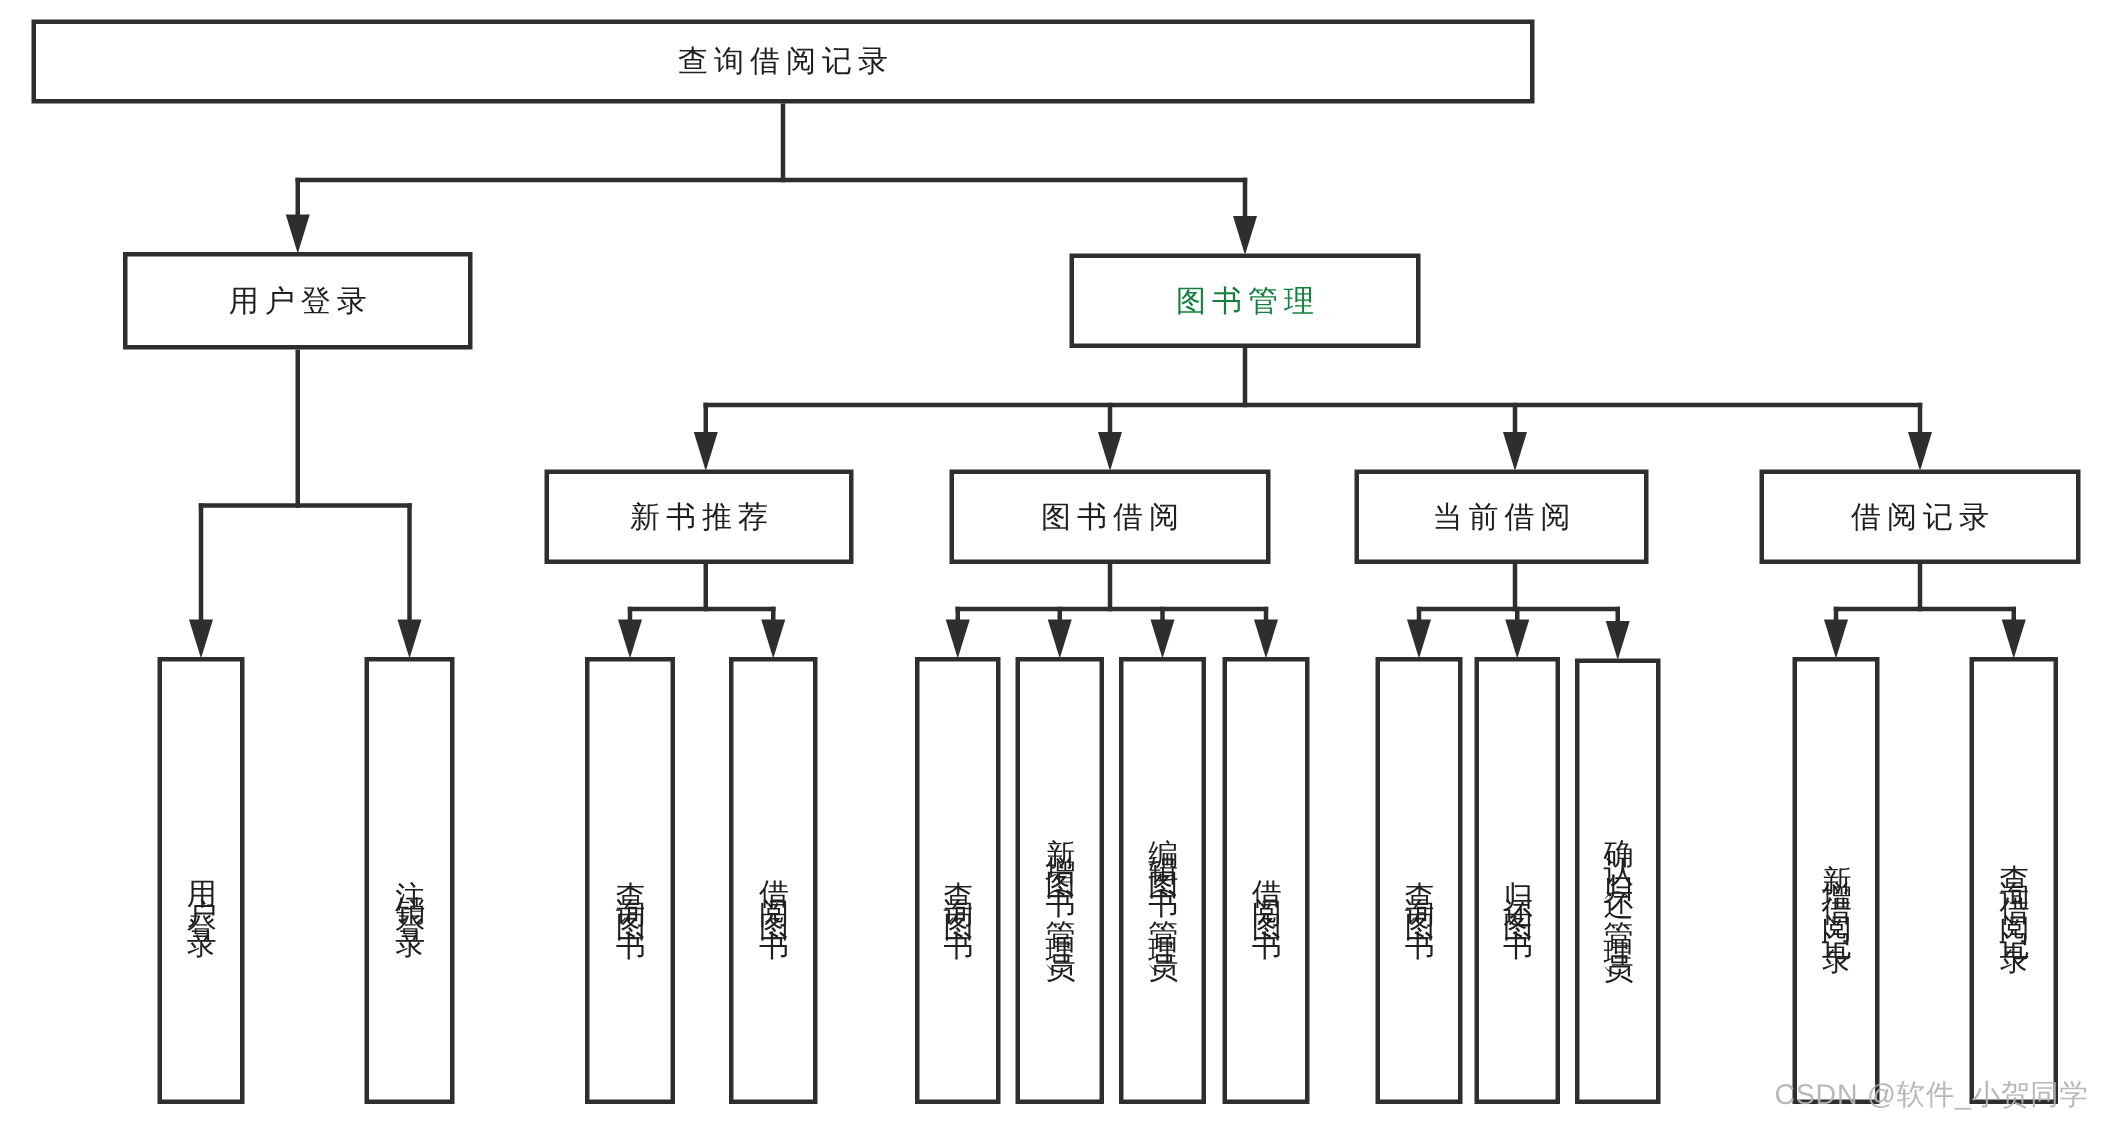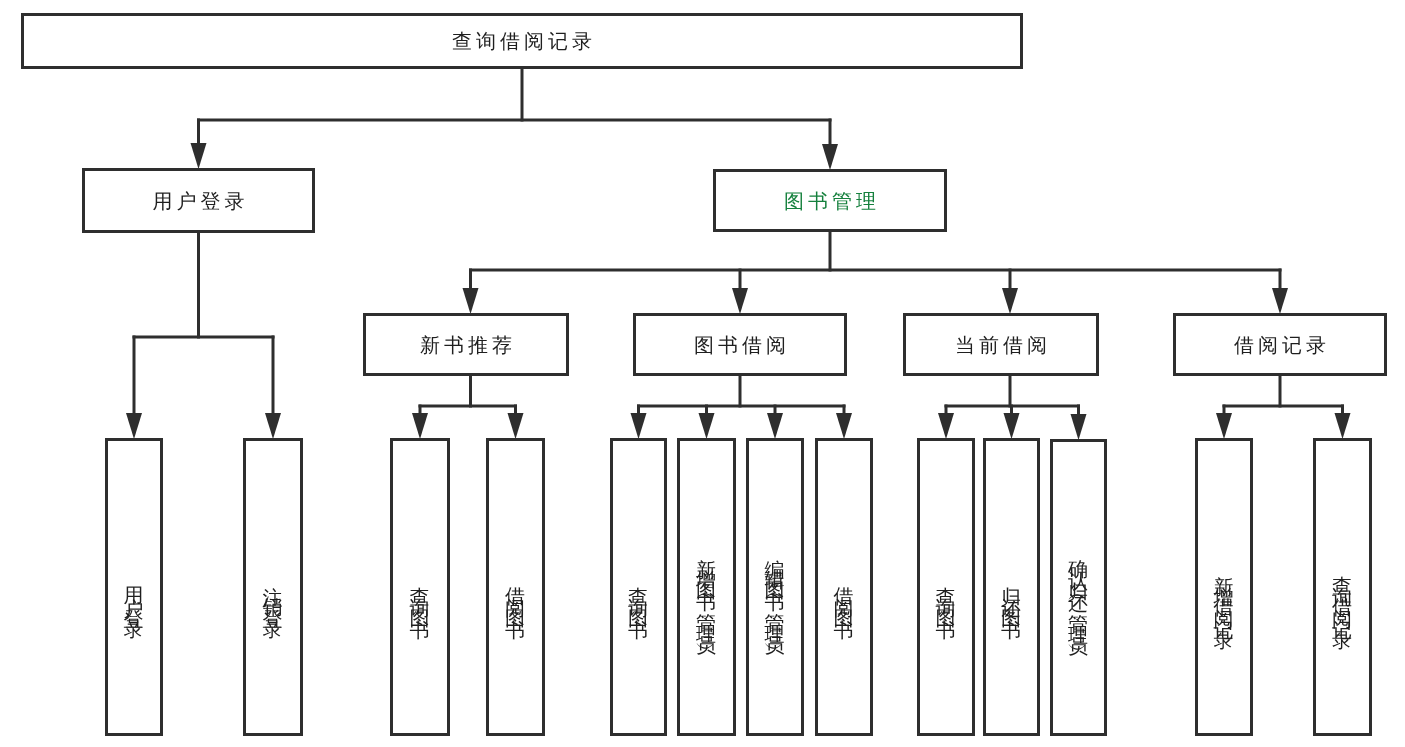--- a/index.html
+++ b/index.html
@@ -169,13 +169,14 @@
       <div class="node v" style="left: 1050px; top: 439px; width: 57px; height: 297px; border-color: rgb(46, 46, 46);">
         <span class="label" style="color: rgb(31, 31, 31);">确认归还（管理员）</span>
       </div>
       <div class="node v" style="left: 1195px; top: 438px; width: 58px; height: 298px; border-color: rgb(46, 46, 46);">
         <span class="label" style="color: rgb(31, 31, 31);">新增借阅记录</span>
       </div>
       <div class="node v" style="left: 1313px; top: 438px; width: 59px; height: 298px; border-color: rgb(46, 46, 46);">
         <span class="label" style="color: rgb(31, 31, 31);">查询借阅记录</span>
       </div>
     </div>
+  <div class="watermark" style="left: 1183px; top: 717px;">CSDN @软件_小贺同学</div>
 </div>
 
 </body></html>

